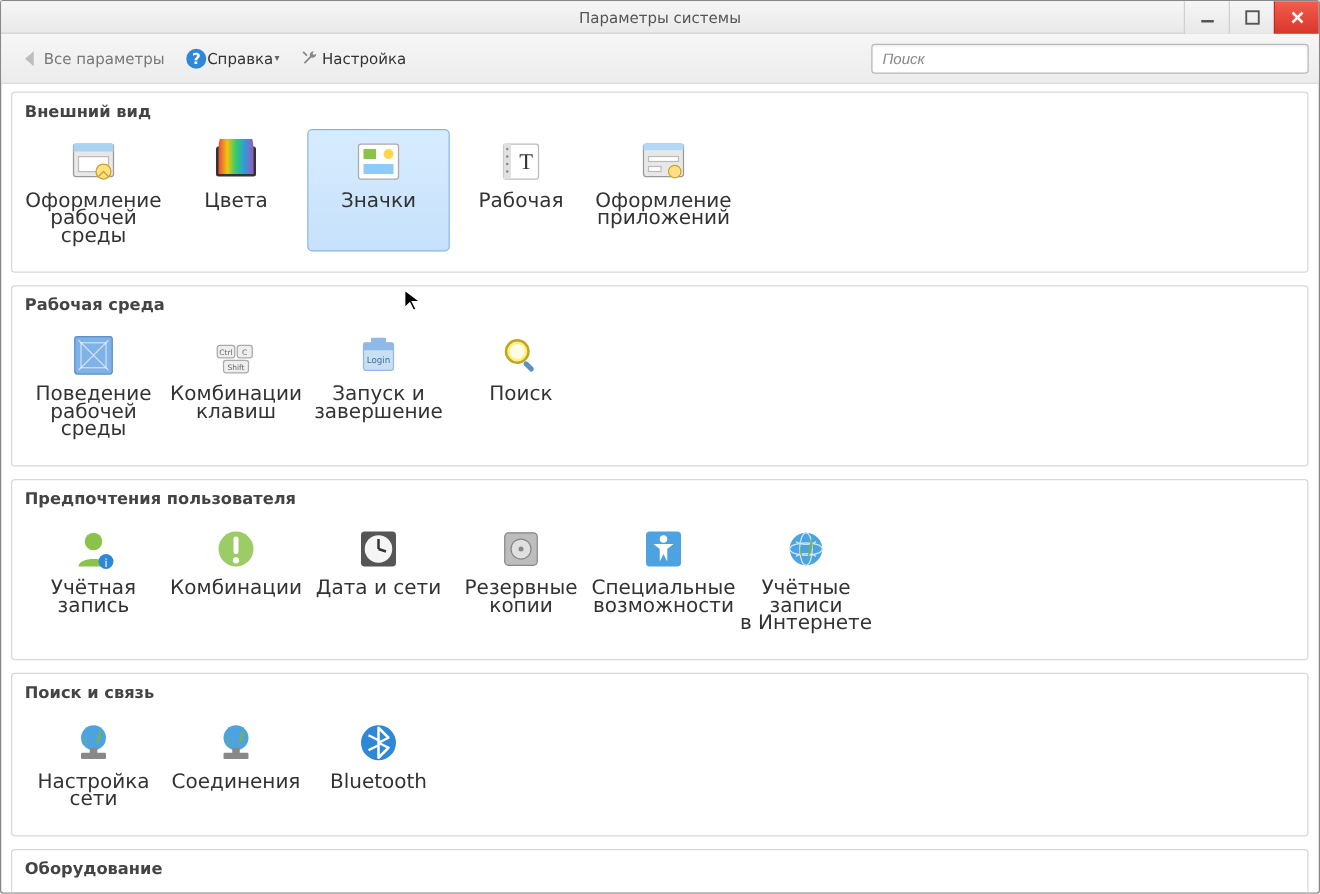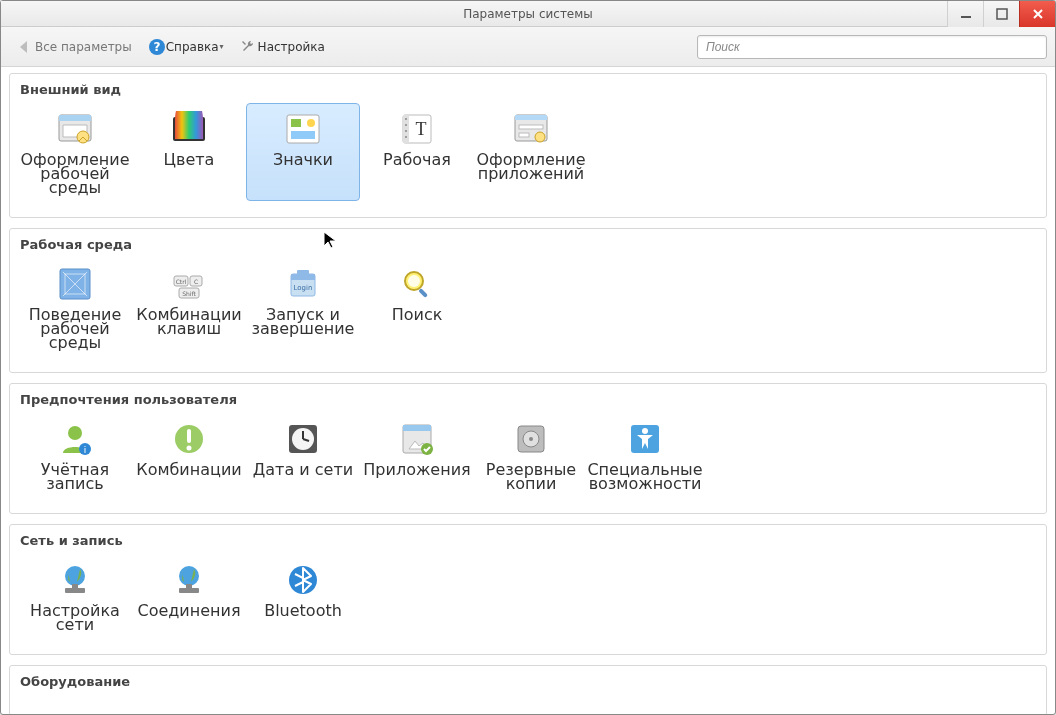--- a/index.html
+++ b/index.html
@@ -380,56 +380,58 @@
                   <circle cx="18" cy="18" r="11" fill="#f5f5f5"></circle>
                   <line x1="18" y1="18" x2="18" y2="10" stroke="#333" stroke-width="2"></line>
                   <line x1="18" y1="18" x2="24" y2="20" stroke="#333" stroke-width="2"></line>
                 </svg>
             </div>
             <div class="lbl">Дата и сети</div>
           </div>
           <div class="item">
             <div class="ico">
               <svg width="36" height="36">
-                  <rect x="4" y="4" width="28" height="28" rx="2" fill="#e8e8e8" stroke="#aaa"></rect>
-                  <rect x="4" y="4" width="28" height="6" fill="#98c8ee"></rect>
-                  <path d="M10 28l6-8 4 5 4-3 4 6z" fill="#fff" stroke="#bbb"></path>
-                  <circle cx="28" cy="28" r="6" fill="#7cb342"></circle>
-                  <path d="M25 28l2 2 4-4" stroke="#fff" stroke-width="2" fill="none"></path>
-                </svg>
-            </div>
-            <div class="lbl">Приложения</div>
-          </div>
-          <div class="item">
-            <div class="ico">
-              <svg width="36" height="36">
                   <rect x="5" y="5" width="26" height="26" rx="3" fill="#bdbdbd" stroke="#888"></rect>
                   <circle cx="18" cy="18" r="8" fill="#e0e0e0" stroke="#888"></circle>
                   <circle cx="18" cy="18" r="2" fill="#888"></circle>
                 </svg>
             </div>
             <div class="lbl">Резервные
 копии</div>
           </div>
           <div class="item">
             <div class="ico">
               <svg width="36" height="36">
                   <rect x="4" y="4" width="28" height="28" rx="3" fill="#4da3e0"></rect>
                   <circle cx="18" cy="10" r="3" fill="#fff"></circle>
                   <path d="M10 14h16l-5 4v10l-3-6-3 6V18z" fill="#fff"></path>
                 </svg>
             </div>
             <div class="lbl">Специальные
 возможности</div>
           </div>
+          <div class="item">
+            <div class="ico">
+              <svg width="36" height="36">
+                  <circle cx="18" cy="18" r="13" fill="#4da3e0"></circle>
+                  <ellipse cx="18" cy="18" rx="13" ry="5" fill="none" stroke="#cfe8fb"></ellipse>
+                  <ellipse cx="18" cy="18" rx="5" ry="13" fill="none" stroke="#cfe8fb"></ellipse>
+                  <path d="M10 12c3 3 13 3 16 0M10 24c3-3 13-3 16 0" stroke="#cfe8fb" fill="none"></path>
+                  <path d="M13 10c2 7-2 9 2 15" fill="#7cb342" opacity=".9"></path>
+                  <path d="M22 9c3 5 0 12-3 17" fill="#7cb342" opacity=".9"></path>
+                </svg>
+            </div>
+            <div class="lbl">Учётные записи
+в Интернете</div>
+          </div>
         </div>
       </div>
 
       <div class="group">
-        <div class="group-title">Сеть и запись</div>
+        <div class="group-title">Поиск и связь</div>
         <div class="icon-row">
           <div class="item">
             <div class="ico">
               <svg width="36" height="36">
                   <circle cx="18" cy="14" r="10" fill="#4da3e0"></circle>
                   <path d="M11 9c2 6-2 7 2 11" fill="#7cb342" opacity=".9"></path>
                   <path d="M23 7c3 4 0 10-3 13" fill="#7cb342" opacity=".9"></path>
                   <rect x="8" y="26" width="20" height="5" rx="1" fill="#888"></rect>
                   <rect x="15" y="22" width="6" height="5" fill="#888"></rect>
                 </svg>

